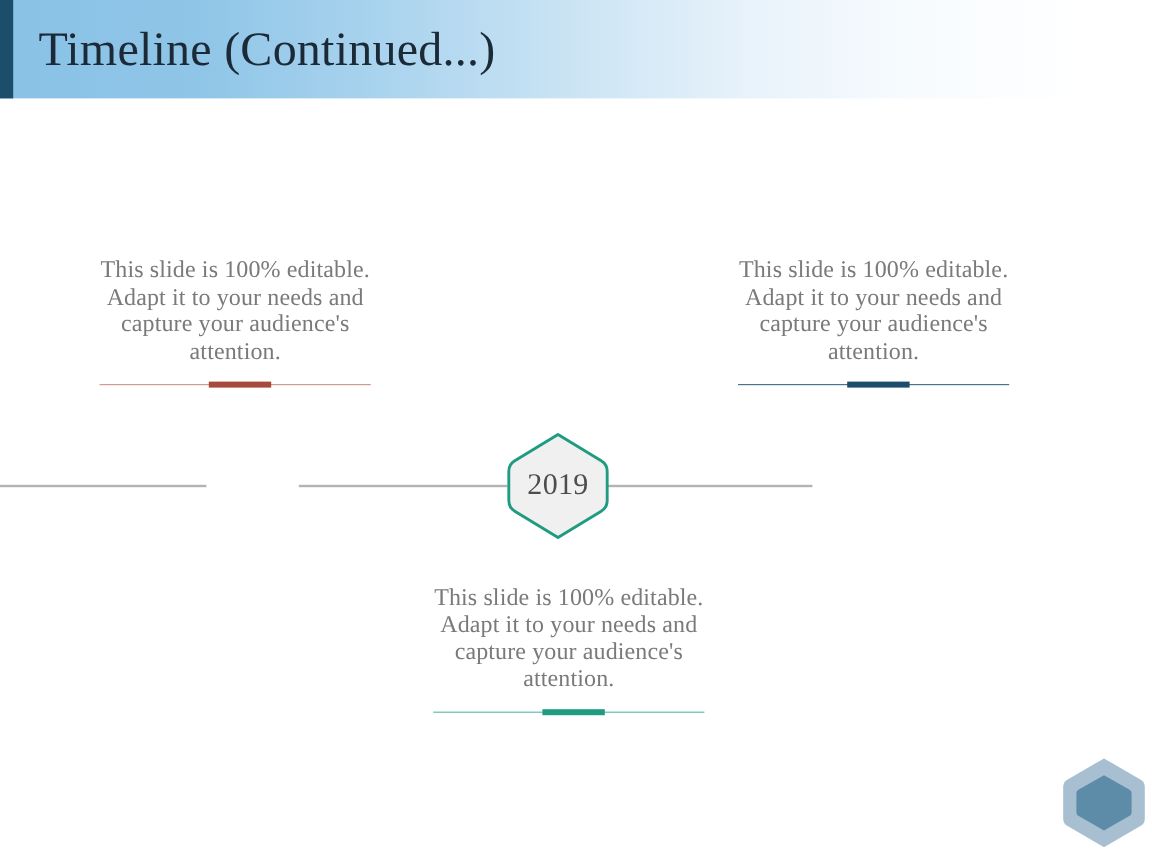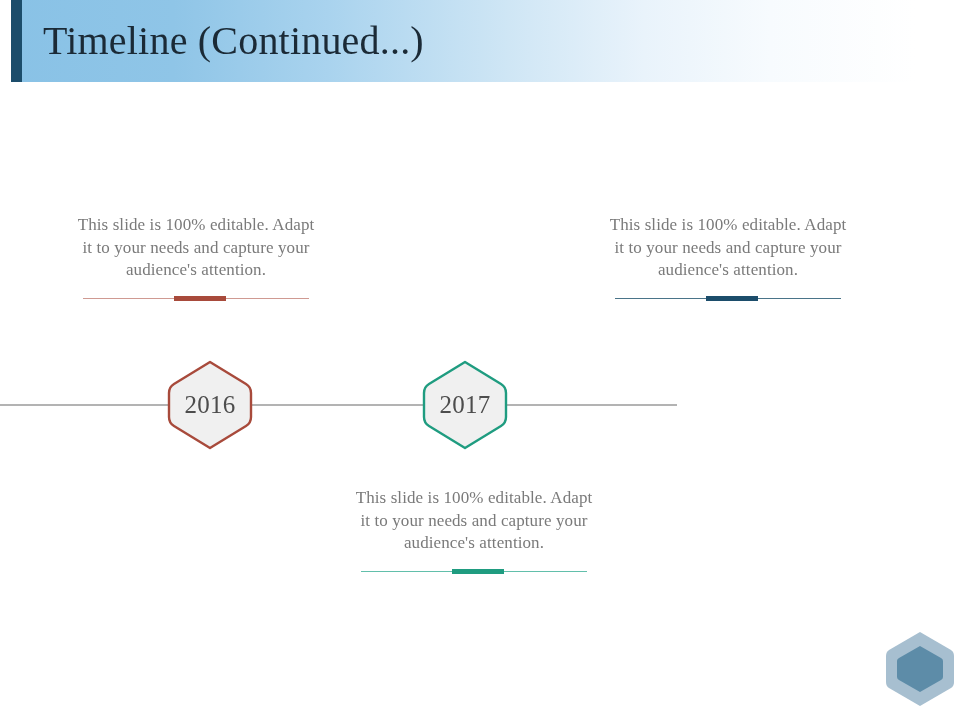--- a/index.html
+++ b/index.html
@@ -15,21 +15,21 @@
   .slide {
     position: relative;
     width: 960px;
     height: 720px;
     background: #ffffff;
   }
 
   
   .header {
     position: absolute;
-    left: 11px;
+    left: 0;
     top: 0;
     width: 904px;
     height: 82px;
     background: linear-gradient(to right,
         #89c2e6 0%,
         #8fc5e7 18%,
         #a9d3ee 35%,
         #cfe6f5 55%,
         #e9f3fb 70%,
         #f7fbfe 84%,
@@ -96,21 +96,21 @@
   .node-end  { left: 676px; }
 
   
   .text-block {
     position: absolute;
     width: 248px;
     text-align: center;
   }
 
   .text-block p {
-    font-size: 17px;
+    font-size: 20px;
     line-height: 22.5px;
     color: #7a7a7a;
     letter-spacing: 0.1px;
   }
 
   .block-top-left  { left: 72px;  top: 214px; }
   .block-top-right { left: 604px; top: 214px; }
   .block-bottom    { left: 350px; top: 487px; }
 
   .rule {
@@ -182,32 +182,26 @@
   </div>
 
   <div class="text-block block-bottom">
     <p>This slide is 100% editable. Adapt it to your needs and capture your audience's attention.</p>
     <div class="rule rule-teal">
       <div class="thin"></div>
       <div class="thick"></div>
     </div>
   </div>
 
-  <div class="hex-node node-2016">
-    <svg viewBox="0 0 88 92" xmlns="http://www.w3.org/2000/svg">
-      <path d="M 44 3 L 80 25 Q 85 28 85 34 L 85 58 Q 85 64 80 67 L 44 89 L 8 67 Q 3 64 3 58 L 3 34 Q 3 28 8 25 Z" fill="#f0f0f0" stroke="#a84a3b" stroke-width="2.4" stroke-linejoin="round"></path>
-    </svg>
-    <div class="hex-label">2016</div>
-  </div>
 
   <div class="hex-node node-2017">
     <svg viewBox="0 0 88 92" xmlns="http://www.w3.org/2000/svg">
       <path d="M 44 3 L 80 25 Q 85 28 85 34 L 85 58 Q 85 64 80 67 L 44 89 L 8 67 Q 3 64 3 58 L 3 34 Q 3 28 8 25 Z" fill="#f0f0f0" stroke="#1f9c80" stroke-width="2.4" stroke-linejoin="round"></path>
     </svg>
-    <div class="hex-label">2017</div>
+    <div class="hex-label">2019</div>
   </div>
 
 
   <div class="logo-mark">
     <svg viewBox="0 0 72 78" xmlns="http://www.w3.org/2000/svg">
       <path d="M 36 2 L 67 20 Q 70 22 70 26 L 70 52 Q 70 56 67 58 L 36 76 L 5 58 Q 2 56 2 52 L 2 26 Q 2 22 5 20 Z" fill="#a7bfd0"></path>
       <path d="M 36 16 L 57 28 Q 59 29 59 31 L 59 47 Q 59 49 57 50 L 36 62 L 15 50 Q 13 49 13 47 L 13 31 Q 13 29 15 28 Z" fill="#5d8ca8"></path>
     </svg>
   </div>
 

